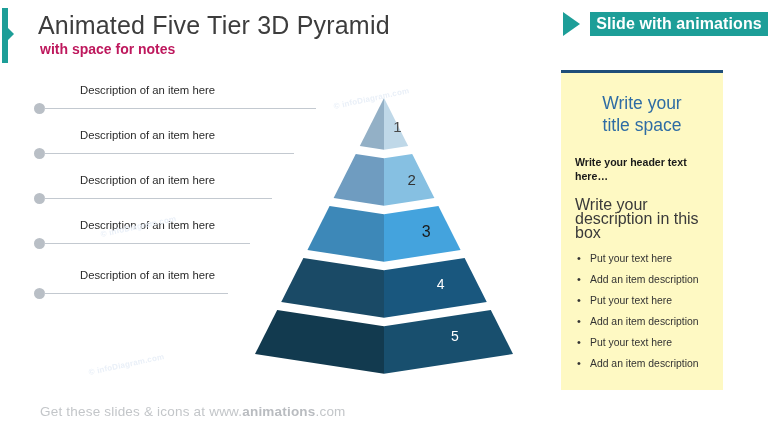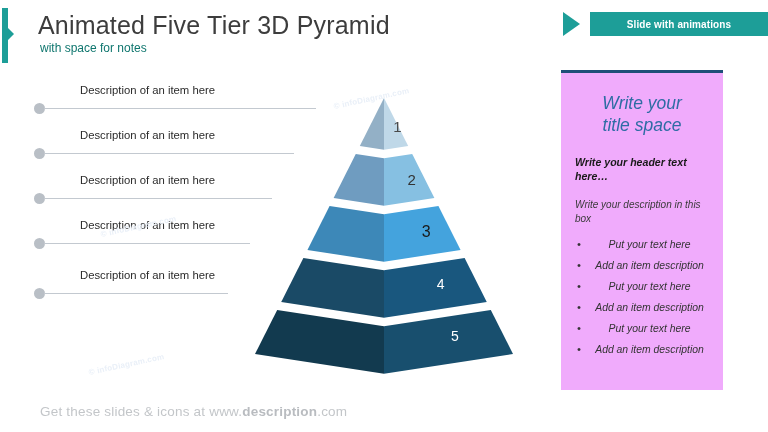--- a/index.html
+++ b/index.html
@@ -25,35 +25,35 @@
   }
 
   
   .title {
     position: absolute; left: 38px; top: 11px;
     font-size: 25px; color: #3d3d3d; letter-spacing: .2px;
     font-weight: 400; white-space: nowrap;
   }
   .subtitle {
     position: absolute; left: 40px; top: 41px;
-    font-size: 12px; color: #0f766e; font-weight: 400;
+    font-size: 14px; color: #be185d; font-weight: 700;
   }
 
   
   .ribbon-arrow {
     position: absolute; left: 563px; top: 12px;
     width: 0; height: 0;
     border-top: 12px solid transparent;
     border-bottom: 12px solid transparent;
     border-left: 17px solid #1d9e98;
   }
   .ribbon-body {
     position: absolute; left: 590px; top: 12px;
     width: 178px; height: 24px; background: #1d9e98;
-    color: #fff; font-size: 10px; font-weight: 700;
+    color: #fff; font-size: 16px; font-weight: 700;
     display: flex; align-items: center; justify-content: center;
     letter-spacing: .1px;
   }
 
   
   .desc-row { position: absolute; left: 34px; }
   .desc-label {
     position: absolute; left: 22px; bottom: 7px;
     font-size: 11.3px; color: #2b2b2b; white-space: nowrap; margin-left: 24px;
   }
@@ -74,34 +74,34 @@
   .wm {
     position: absolute; font-size: 8px; color: #eaf0f8;
     transform: rotate(-12deg); white-space: nowrap;
     font-weight: 700; letter-spacing: .2px;
   }
 
   
   .panel {
     position: absolute; left: 561px; top: 70px;
     width: 162px; height: 320px;
-    background: #f0abfc; border-top: 3px solid #1f4e79; font-style: italic;
+    background: #fef9c3; border-top: 3px solid #1f4e79;
   }
   .panel-title {
     margin: 19px 10px 0 10px; text-align: center;
     font-size: 17.5px; line-height: 22px; color: #2e6ca4; font-weight: 400;
   }
   .panel-header {
     margin: 19px 14px 0 14px; font-size: 10.6px; font-weight: 700;
     color: #1a1a1a; line-height: 14px;
   }
   .panel-desc {
-    margin: 15px 14px 0 14px; font-size: 10px; color: #3a3a3a; line-height: 14px;
-  }
-  .panel-list { margin: 13px 14px 0 16px; list-style: none; text-align: center; }
+    margin: 15px 14px 0 14px; font-size: 16px; color: #3a3a3a; line-height: 14px;
+  }
+  .panel-list { margin: 13px 14px 0 16px; list-style: none; }
   .panel-list li {
     position: relative; padding-left: 13px; margin-bottom: 9px;
     font-size: 10.4px; color: #333; line-height: 12px;
   }
   .panel-list li::before {
     content: "•"; position: absolute; left: 0; top: -1px;
     color: #333; font-size: 11px;
   }
 
   
@@ -193,16 +193,16 @@
         <li>Put your text here</li>
         <li>Add an item description</li>
         <li>Put your text here</li>
         <li>Add an item description</li>
         <li>Put your text here</li>
         <li>Add an item description</li>
       </ul>
   </div>
 
   <div class="footer">
-    <span>Get these slides &amp; icons at www.</span><b>description</b><span>.com</span>
+    <span>Get these slides &amp; icons at www.</span><b>animations</b><span>.com</span>
   </div>
 
 </div>
 
 </body></html>

